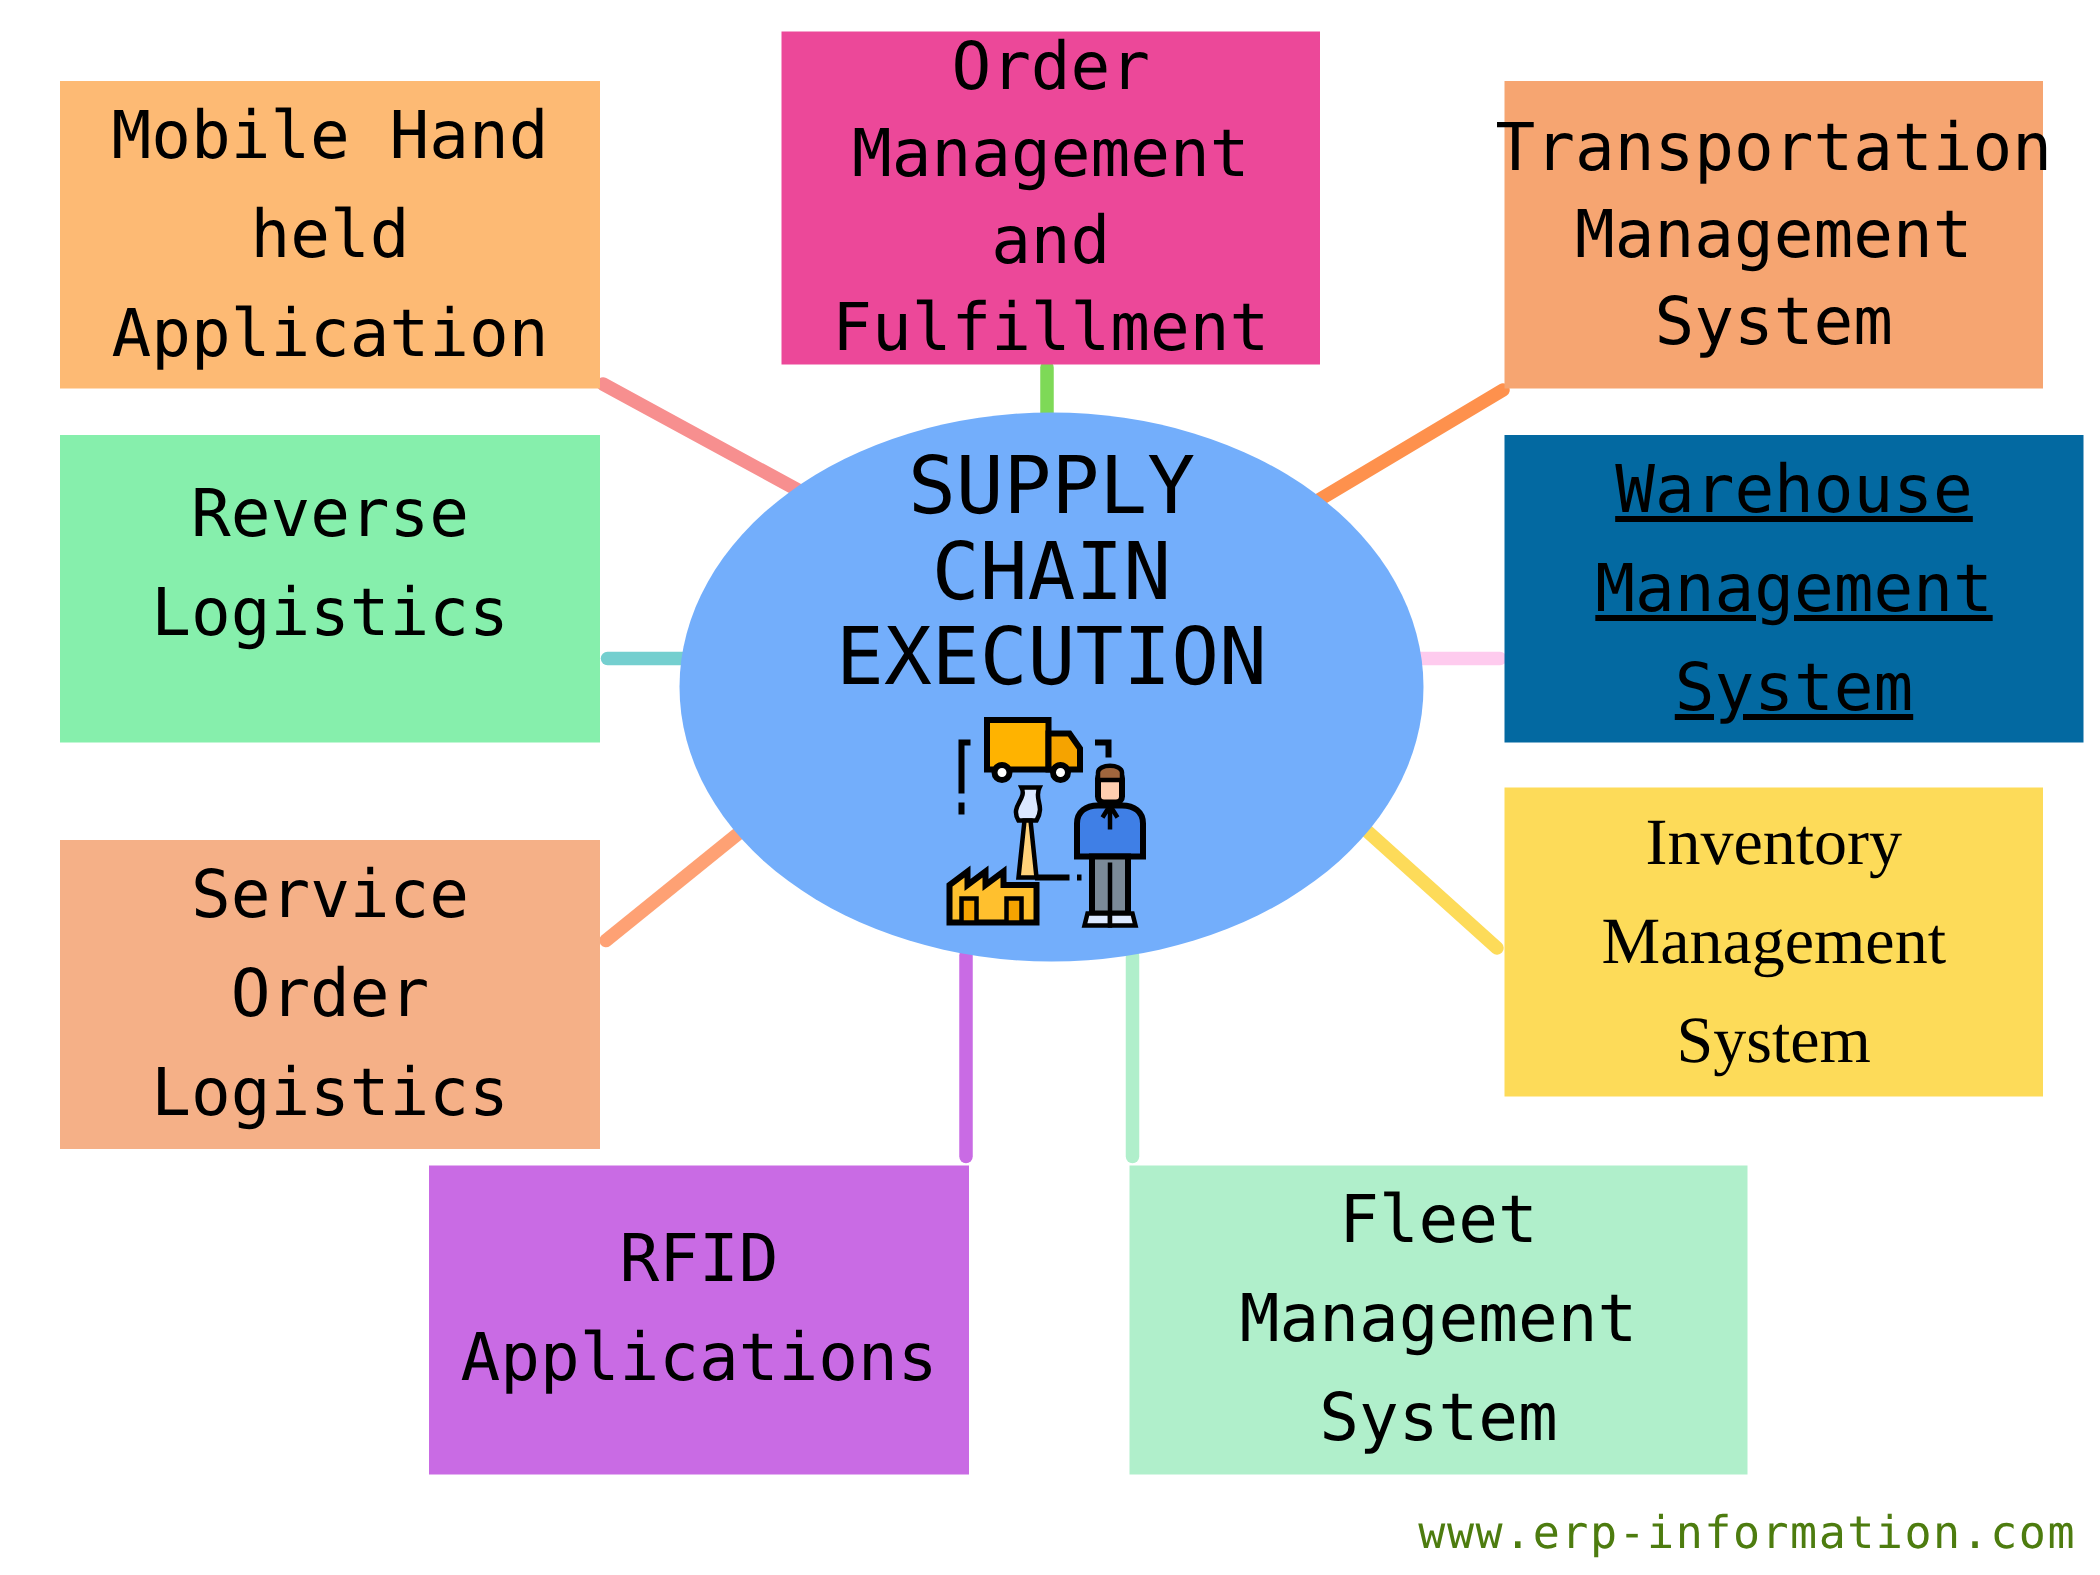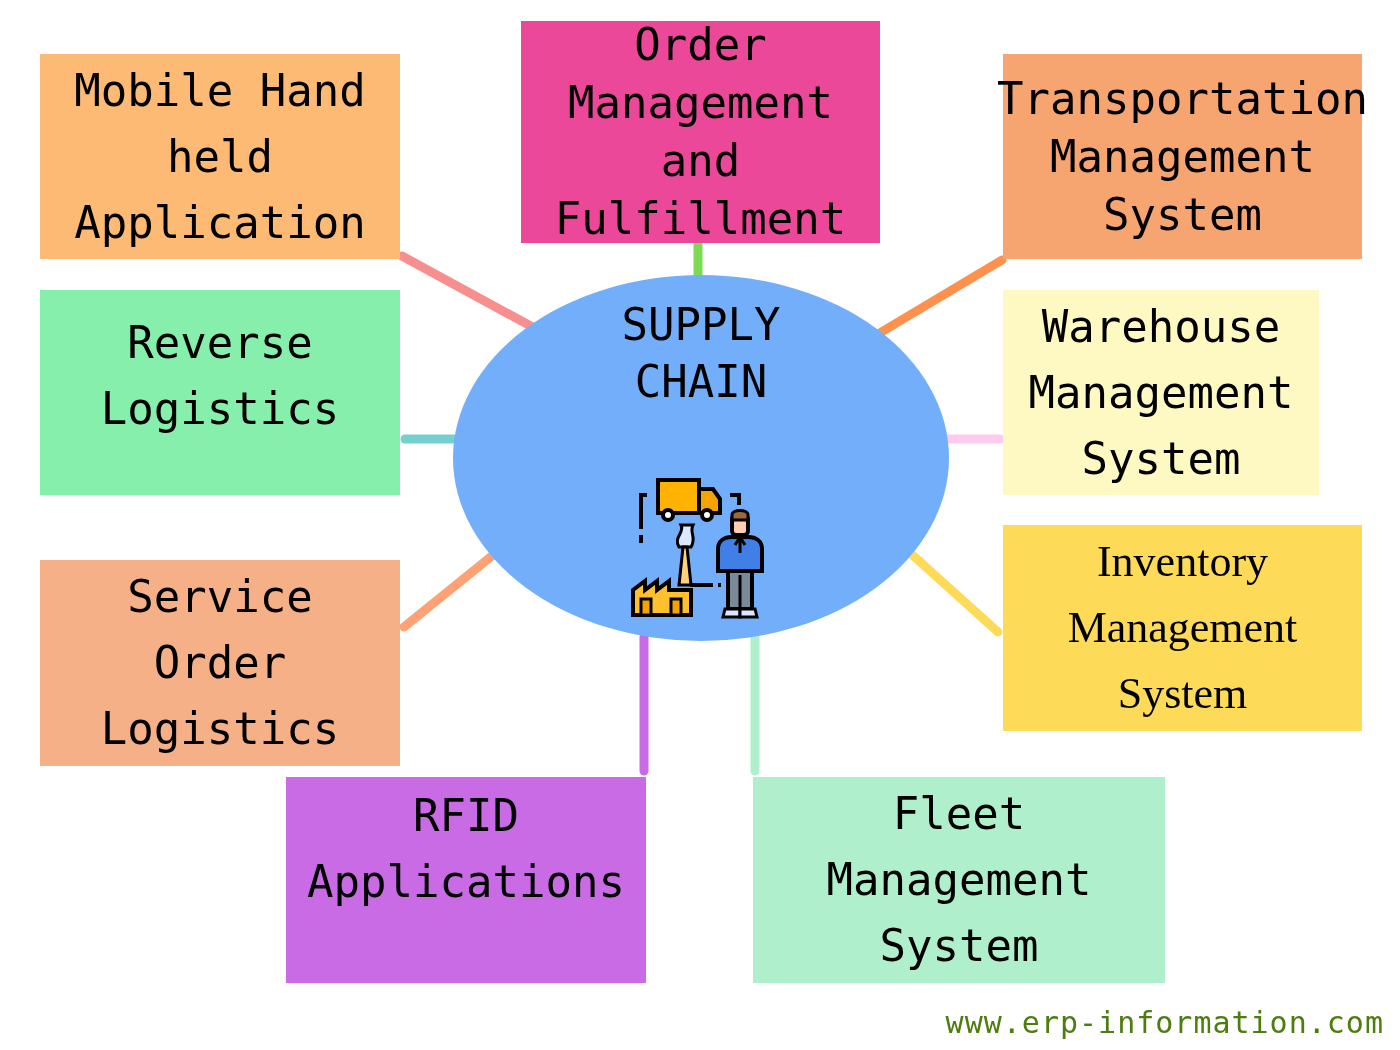--- a/index.html
+++ b/index.html
@@ -4,21 +4,21 @@
 <style>
   html, body { margin:0; padding:0; background:#ffffff; }
   body { width:1400px; height:1050px; position:relative; overflow:hidden;
          font-family:"DejaVu Sans Mono", "Liberation Mono", monospace; color:#000; }
   .box { position:absolute; display:flex; flex-direction:column; align-items:center; justify-content:center;
          text-align:center; font-size:44px; line-height:66px; white-space:pre; box-sizing:border-box; }
   .box span { display:block; }
   #connectors { position:absolute; left:0; top:0; width:1400px; height:1050px; }
   #hub { position:absolute; left:453px; top:275px; width:496px; height:366px; border-radius:50%; background:#73aefb; }
   #hub-title { position:absolute; left:453px; top:296px; width:496px; text-align:center;
-               font-size:44px; line-height:57px; }
+               font-size:53px; line-height:57px; }
   #hub-title span { display:block; }
   #hub-icon { position:absolute; left:625px; top:475px; width:150px; height:145px; }
   #watermark { position:absolute; right:16px; bottom:10px; font-size:30px; color:#4d7c0f; letter-spacing:1px; }
 </style>
 </head>
 <body>
 
 <svg id="connectors" xmlns="http://www.w3.org/2000/svg">
   <line x1="402" y1="256" x2="538" y2="330" stroke-width="9" stroke-linecap="round" stroke="#f78f8f"></line>
   <line x1="698" y1="245" x2="698" y2="283" stroke-width="9" stroke-linecap="round" stroke="#7ed957"></line>
@@ -28,20 +28,21 @@
   <line x1="404" y1="627" x2="498" y2="551" stroke-width="9" stroke-linecap="round" stroke="#fea174"></line>
   <line x1="908" y1="551" x2="998" y2="632" stroke-width="9" stroke-linecap="round" stroke="#fddb59"></line>
   <line x1="644" y1="637" x2="644" y2="771" stroke-width="9" stroke-linecap="round" stroke="#c96be4"></line>
   <line x1="755" y1="637" x2="755" y2="771" stroke-width="9" stroke-linecap="round" stroke="#b0efcb"></line>
 </svg>
 
 <div id="hub" style="background: rgb(115, 174, 251);"></div>
 <div id="hub-title">
   <span>SUPPLY</span>
   <span>CHAIN</span>
+  <span>EXECUTION</span>
 </div>
 
 <svg id="hub-icon" viewBox="0 0 150 145" xmlns="http://www.w3.org/2000/svg">
 
   <path d="M22 20 H16 V70" stroke="#000" stroke-width="4" fill="none" stroke-dasharray="40 6 8 6"></path>
   <path d="M105 20 H114 V30" stroke="#000" stroke-width="4" fill="none"></path>
   <line x1="65" y1="110" x2="88" y2="110" stroke="#000" stroke-width="4"></line>
   <line x1="93" y1="110" x2="96" y2="110" stroke="#000" stroke-width="4"></line>
 
   <rect x="33" y="5" width="41" height="33" fill="#ffb300" stroke="#000" stroke-width="4"></rect>
@@ -82,39 +83,39 @@
   <span>Transportation</span>
   <span>Management</span>
   <span>System</span>
 </div>
 
 <div class="box" style="left: 40px; top: 290px; width: 360px; height: 205px; justify-content: flex-start; padding-top: 20px; background: #86efac;">
   <span>Reverse</span>
   <span>Logistics</span>
 </div>
 
-<div class="box" style="left: 1003px; top: 290px; width: 316px; height: 205px; background: #fef9c3;">
+<div class="box" style="left: 1003px; top: 290px; width: 386px; height: 205px; background: #0369a1; text-decoration: underline;">
   <span>Warehouse</span>
   <span>Management</span>
   <span>System</span>
 </div>
 
 <div class="box" style="left: 40px; top: 525px; width: 360px; height: 206px; background: rgb(245, 176, 135); margin-top: 35px;">
   <span>Service</span>
   <span>Order</span>
   <span>Logistics</span>
 </div>
 
 <div class="box" style="left: 1003px; top: 525px; width: 359px; height: 206px; background: rgb(253, 219, 89); font-family: Liberation Serif, serif;">
   <span>Inventory</span>
   <span>Management</span>
   <span>System</span>
 </div>
 
-<div class="box" style="left: 286px; top: 777px; width: 360px; height: 206px; justify-content: flex-start; padding-top: 6px; background: rgb(201, 107, 228);">
+<div class="box" style="left: 286px; top: 777px; width: 360px; height: 206px; justify-content: flex-start; padding-top: 30px; background: rgb(201, 107, 228);">
   <span>RFID</span>
   <span>Applications</span>
 </div>
 
 <div class="box" style="left: 753px; top: 777px; width: 412px; height: 206px; background: rgb(176, 239, 203);">
   <span>Fleet</span>
   <span>Management</span>
   <span>System</span>
 </div>
 

